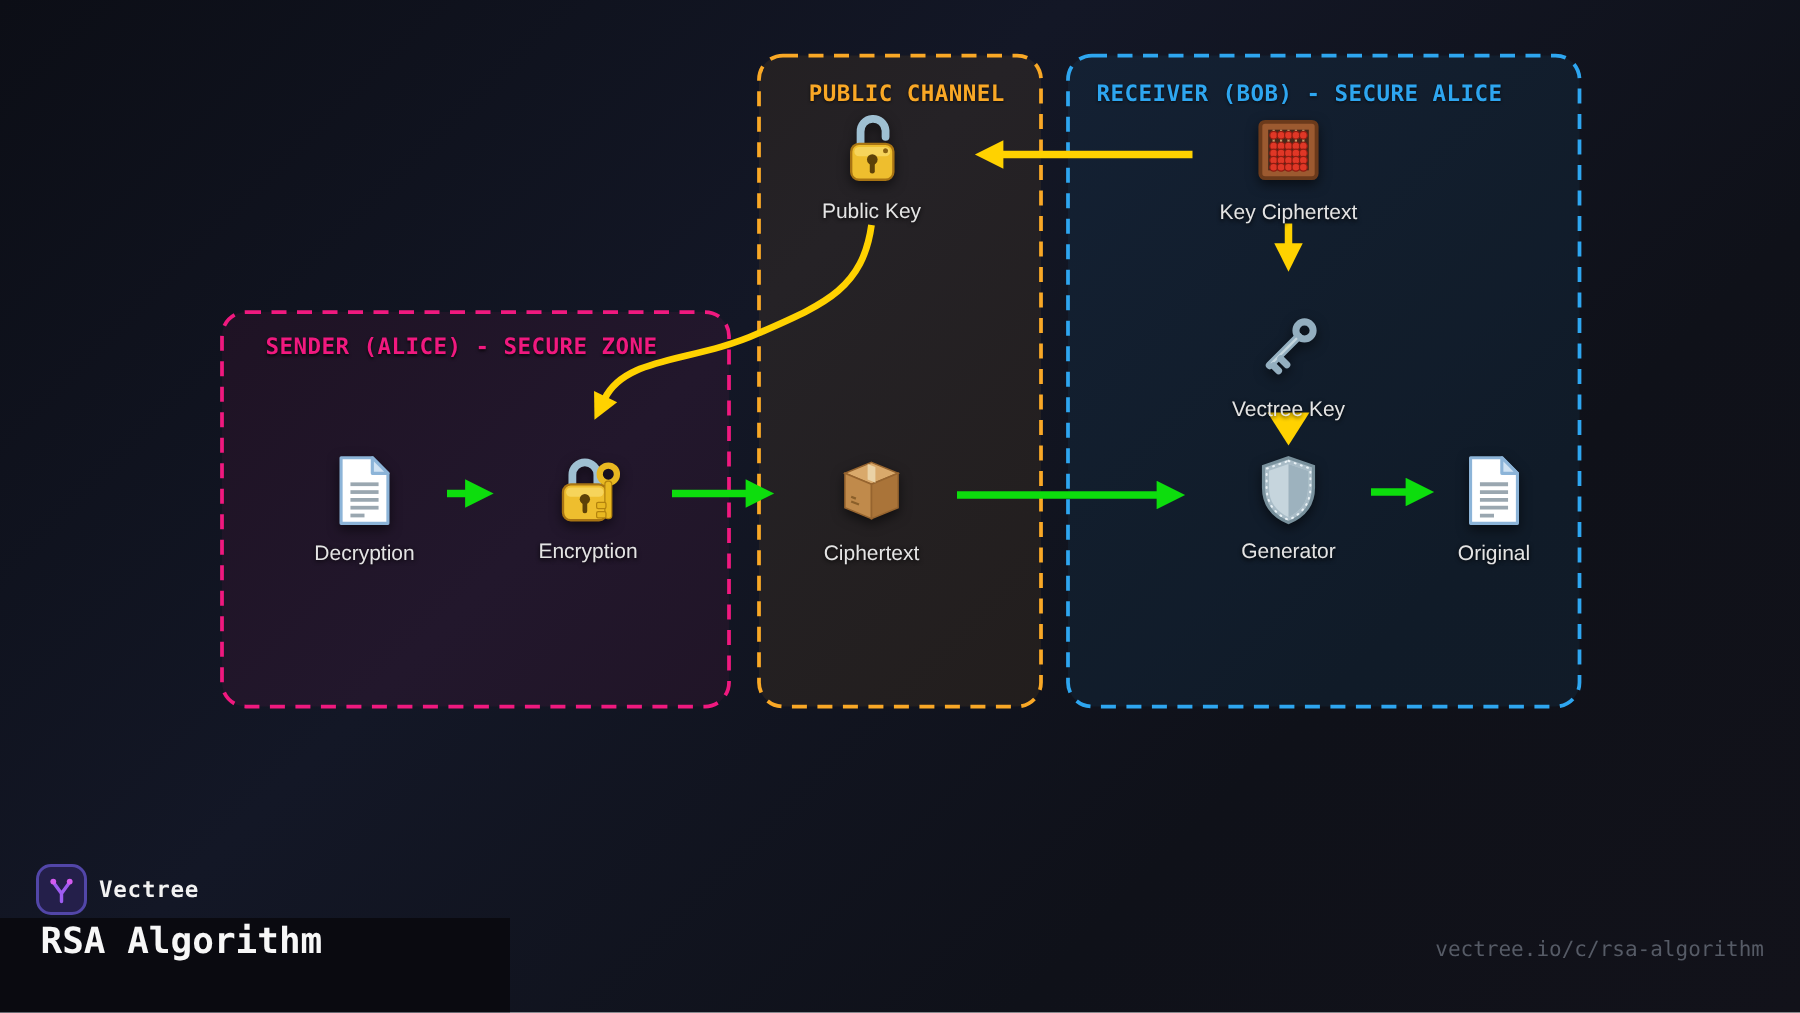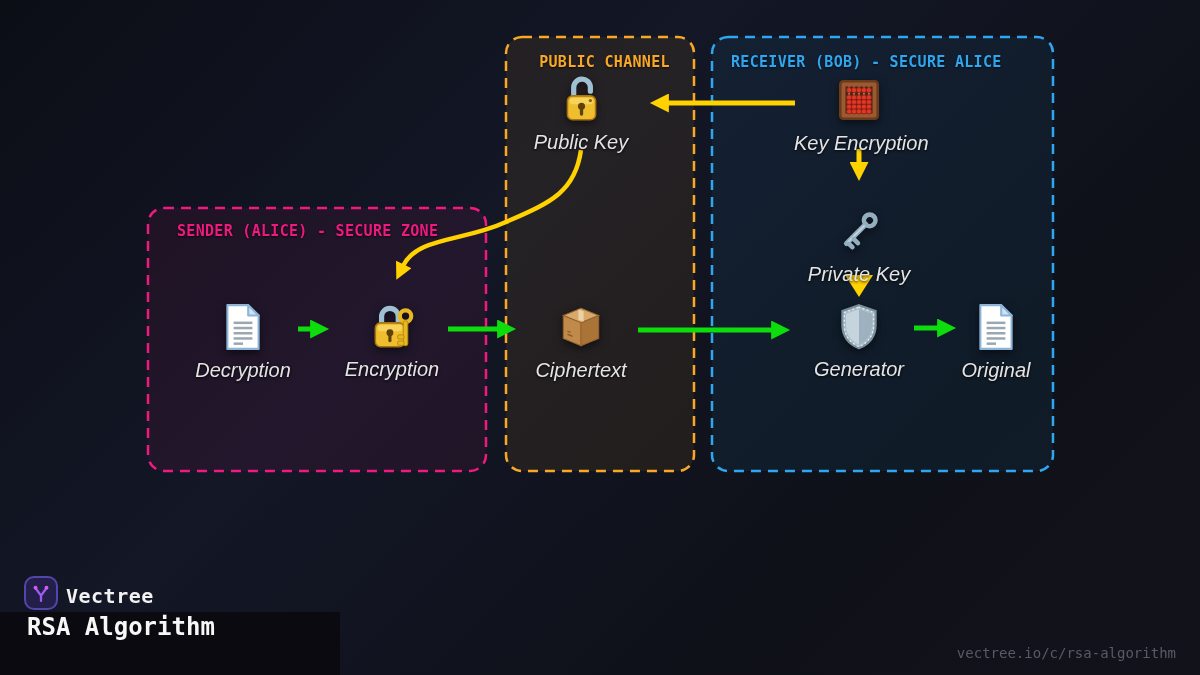--- a/index.html
+++ b/index.html
@@ -16,50 +16,49 @@
     font-family:"DejaVu Sans Mono",monospace;font-weight:bold;font-size:15px;
     letter-spacing:.3px;white-space:nowrap;text-shadow:0 1px 2px rgba(0,0,0,.7);
   }
   .t-sender{left:177px;top:222px;color:#f0197f;}
   .t-public{left:506px;top:53px;width:197px;text-align:center;color:#f9a826;}
   .t-receiver{left:731px;top:53px;color:#2ea6f0;}
 
   .node{position:absolute;z-index:2;width:130px;margin-left:-65px;text-align:center;}
   .node .icon{display:inline-block;width:50px;height:50px;filter:drop-shadow(0 3px 4px rgba(0,0,0,.55));}
   .node .label{
-    margin-top:3px;font-size:20px;color:#e4e4e4;white-space:nowrap;
+    margin-top:3px;font-size:14px;color:#e4e4e4;white-space:nowrap;
     text-shadow:0 1px 3px rgba(0,0,0,.9);
-    font-style:italic;
   }
   .n-plaintext{left:243px;top:302px;}
   .n-encryption{left:392px;top:301px;}
   .n-ciphertext{left:581px;top:302px;}
   .n-publickey{left:581px;top:74px;}
   .n-keygen{left:859px;top:75px;}
   .n-privatekey{left:859px;top:206px;}
   .n-decryption{left:859px;top:301px;}
   .n-original{left:996px;top:302px;}
 
   .title-box{left:0;top:612px;width:340px;height:63px;background:#0a0a10;z-index:2;}
   .brand-logo{
     left:24px;top:576px;width:34px;height:34px;z-index:3;border-radius:10px;
     background:#241f4a;border:2px solid #5246a8;box-sizing:border-box;
     display:flex;align-items:center;justify-content:center;
   }
   .brand-name{
     left:66px;top:584px;z-index:3;color:#f2f2f2;
-    font-family:"DejaVu Sans Mono",monospace;font-weight:bold;font-size:20px;letter-spacing:.5px;
+    font-family:"DejaVu Sans Mono",monospace;font-weight:bold;font-size:15px;letter-spacing:.5px;
   }
   .page-title{
     left:27px;top:613px;z-index:3;color:#f7f7f7;
     font-family:"DejaVu Sans Mono",monospace;font-weight:bold;font-size:24px;white-space:nowrap;
   }
   .page-url{
     right:24px;top:625px;z-index:3;color:#565b66;
-    font-family:"DejaVu Sans Mono",monospace;font-size:14px;margin-top:20px;
+    font-family:"DejaVu Sans Mono",monospace;font-size:14px;
   }
 </style>
 </head>
 <body>
 
 <svg class="overlay">
   <defs>
     <marker id="ah-green" viewBox="0 0 10 10" refX="1" refY="5" markerUnits="strokeWidth" markerWidth="4.2" markerHeight="3.8" orient="auto">
       <path d="M0,0 L10,5 L0,10 Z" fill="#0ddd0d"></path>
     </marker>
@@ -193,36 +192,36 @@
           <circle cx="28.75" cy="30.5" r="2.5"></circle>
           <circle cx="33.5" cy="30.5" r="2.5"></circle>
         <circle cx="14.5" cy="35" r="2.5"></circle>
           <circle cx="19.25" cy="35" r="2.5"></circle>
           <circle cx="24" cy="35" r="2.5"></circle>
           <circle cx="28.75" cy="35" r="2.5"></circle>
           <circle cx="33.5" cy="35" r="2.5"></circle>
       </g>
     </svg>
   </span>
-  <div class="label">Key Encryption</div>
+  <div class="label">Key Ciphertext</div>
 </div>
 
 <div class="node n-privatekey">
   <span class="icon">
     <svg viewBox="0 0 48 48" width="50" height="50">
       <g transform="rotate(45 24 24)">
         <circle cx="24" cy="9.5" r="5.5" fill="none" stroke="#93aebf" stroke-width="4.5"></circle>
         <line x1="24" y1="15" x2="24" y2="41" stroke="#93aebf" stroke-width="5" stroke-linecap="round"></line>
         <line x1="24" y1="17" x2="24" y2="39" stroke="#c3d5de" stroke-width="1.6" stroke-linecap="round"></line>
         <line x1="26" y1="33" x2="31.5" y2="33" stroke="#93aebf" stroke-width="4.5" stroke-linecap="round"></line>
         <line x1="26" y1="39.5" x2="30.5" y2="39.5" stroke="#93aebf" stroke-width="4.5" stroke-linecap="round"></line>
       </g>
     </svg>
   </span>
-  <div class="label">Private Key</div>
+  <div class="label">Vectree Key</div>
 </div>
 
 <div class="node n-decryption">
   <span class="icon">
     <svg viewBox="0 0 48 48" width="50" height="50">
       <path d="M24,4 L40,9.5 V23 C40,34.5 33.5,41.5 24,45.5 C14.5,41.5 8,34.5 8,23 V9.5 Z" fill="#a9bcc7" stroke="#78909c" stroke-width="2"></path>
       <path d="M24,8 L36.5,12.3 V23 C36.5,32.5 31.5,38.5 24,42 C16.5,38.5 11.5,32.5 11.5,23 V12.3 Z" fill="#c6d5dd"></path>
       <path d="M24,8 V42 C31.5,38.5 36.5,32.5 36.5,23 V12.3 Z" fill="#9db2be"></path>
       <path d="M24,6 L38,11 V23 C38,33.5 32.5,40 24,43.8 C15.5,40 10,33.5 10,23 V11 Z" fill="none" stroke="#eaf2f6" stroke-width="1.3" stroke-dasharray="0.6 3.6" stroke-linecap="round"></path>
     </svg>

